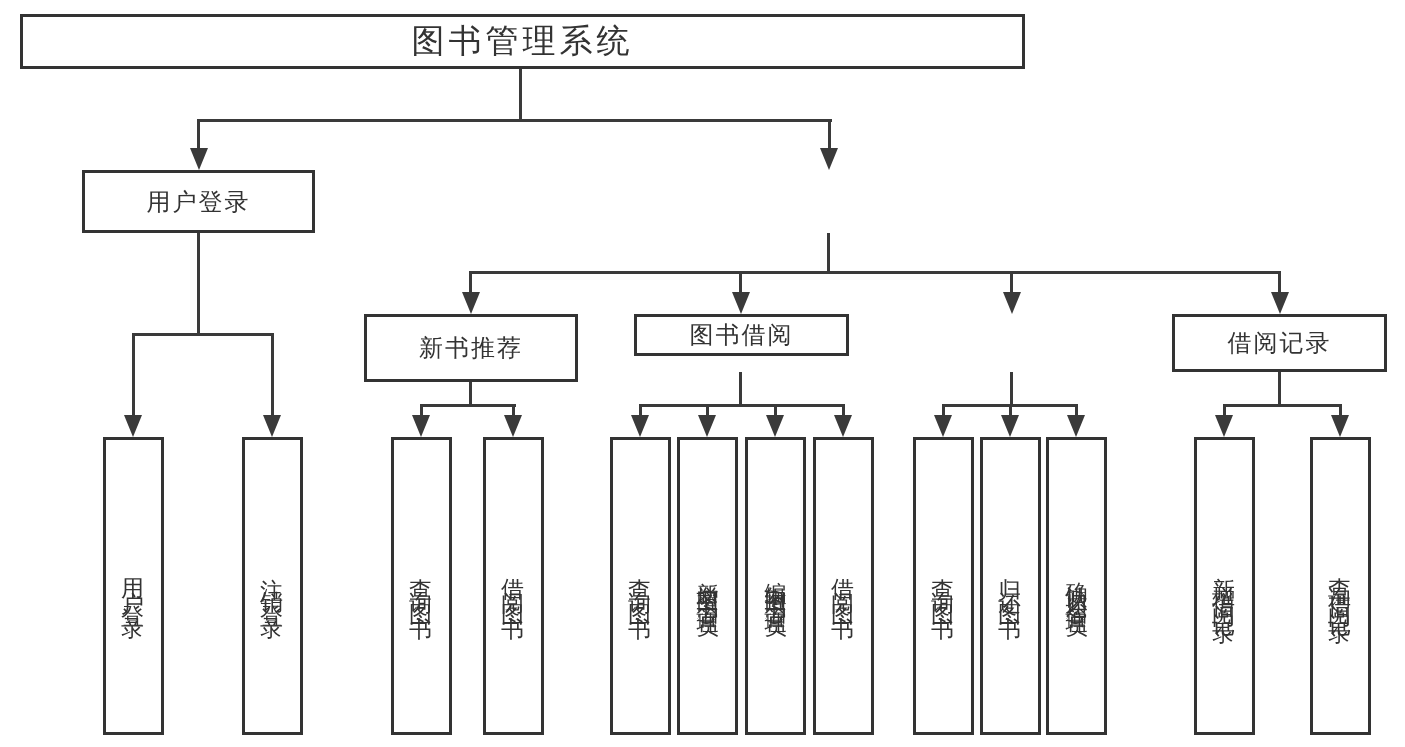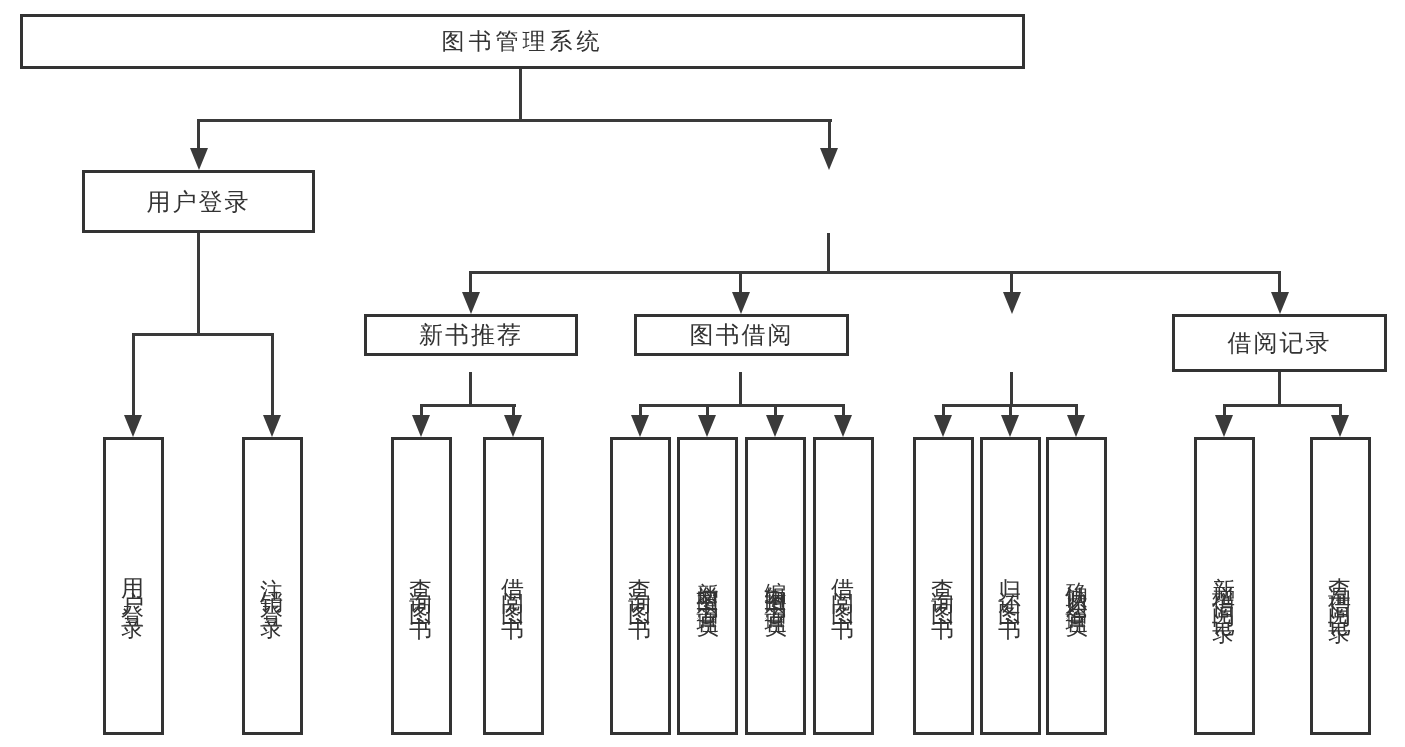--- a/index.html
+++ b/index.html
@@ -18,21 +18,21 @@
   .box {
     position: absolute;
     box-sizing: border-box;
     background: #ffffff;
     border: 3px solid var(--border, #333333);
     display: flex;
     align-items: center;
     justify-content: center;
     z-index: 2;
   }
-  .root-box  { font-size: 23px; letter-spacing: 4px; }
+  .root-box  { font-size: 33px; letter-spacing: 4px; }
   .level-box { font-size: 24px; letter-spacing: 2px; }
   .leaf-box  { font-size: 23px; }
   .vtxt {
     writing-mode: vertical-rl;
     text-orientation: mixed;
     white-space: nowrap;
   }
   .ls4 { letter-spacing: 13px; }
   .ls6 { letter-spacing: 9px; }
   .ls9 { letter-spacing: 5px; font-size: 22px; }
@@ -93,21 +93,21 @@
   <div class="h" style="left:469px; top:271px; width:812px;"></div>
   <div class="v" style="left:469px; top:271px; height:23px;"></div>
   <div class="arrow" style="left:462px; top:292px;"></div>
   <div class="v" style="left:739px; top:271px; height:23px;"></div>
   <div class="arrow" style="left:732px; top:292px;"></div>
   <div class="v" style="left:1010px; top:271px; height:23px;"></div>
   <div class="arrow" style="left:1003px; top:292px;"></div>
   <div class="v" style="left:1278px; top:271px; height:23px;"></div>
   <div class="arrow" style="left:1271px; top:292px;"></div>
 
-  <div class="box level-box" style="left:364px; top:314px; width:214px; height:42px;">
+  <div class="box level-box" style="left:364px; top:314px; width:214px; height:68px;">
     <span>新书推荐</span>
   </div>
   <div class="box level-box" style="left:634px; top:314px; width:215px; height:42px;">
     <span>图书借阅</span>
   </div>
   <div class="box level-box" style="left:1172px; top:314px; width:215px; height:58px;">
     <span>借阅记录</span>
   </div>
 
   <div class="v" style="left:469px; top:372px; height:35px;"></div>

